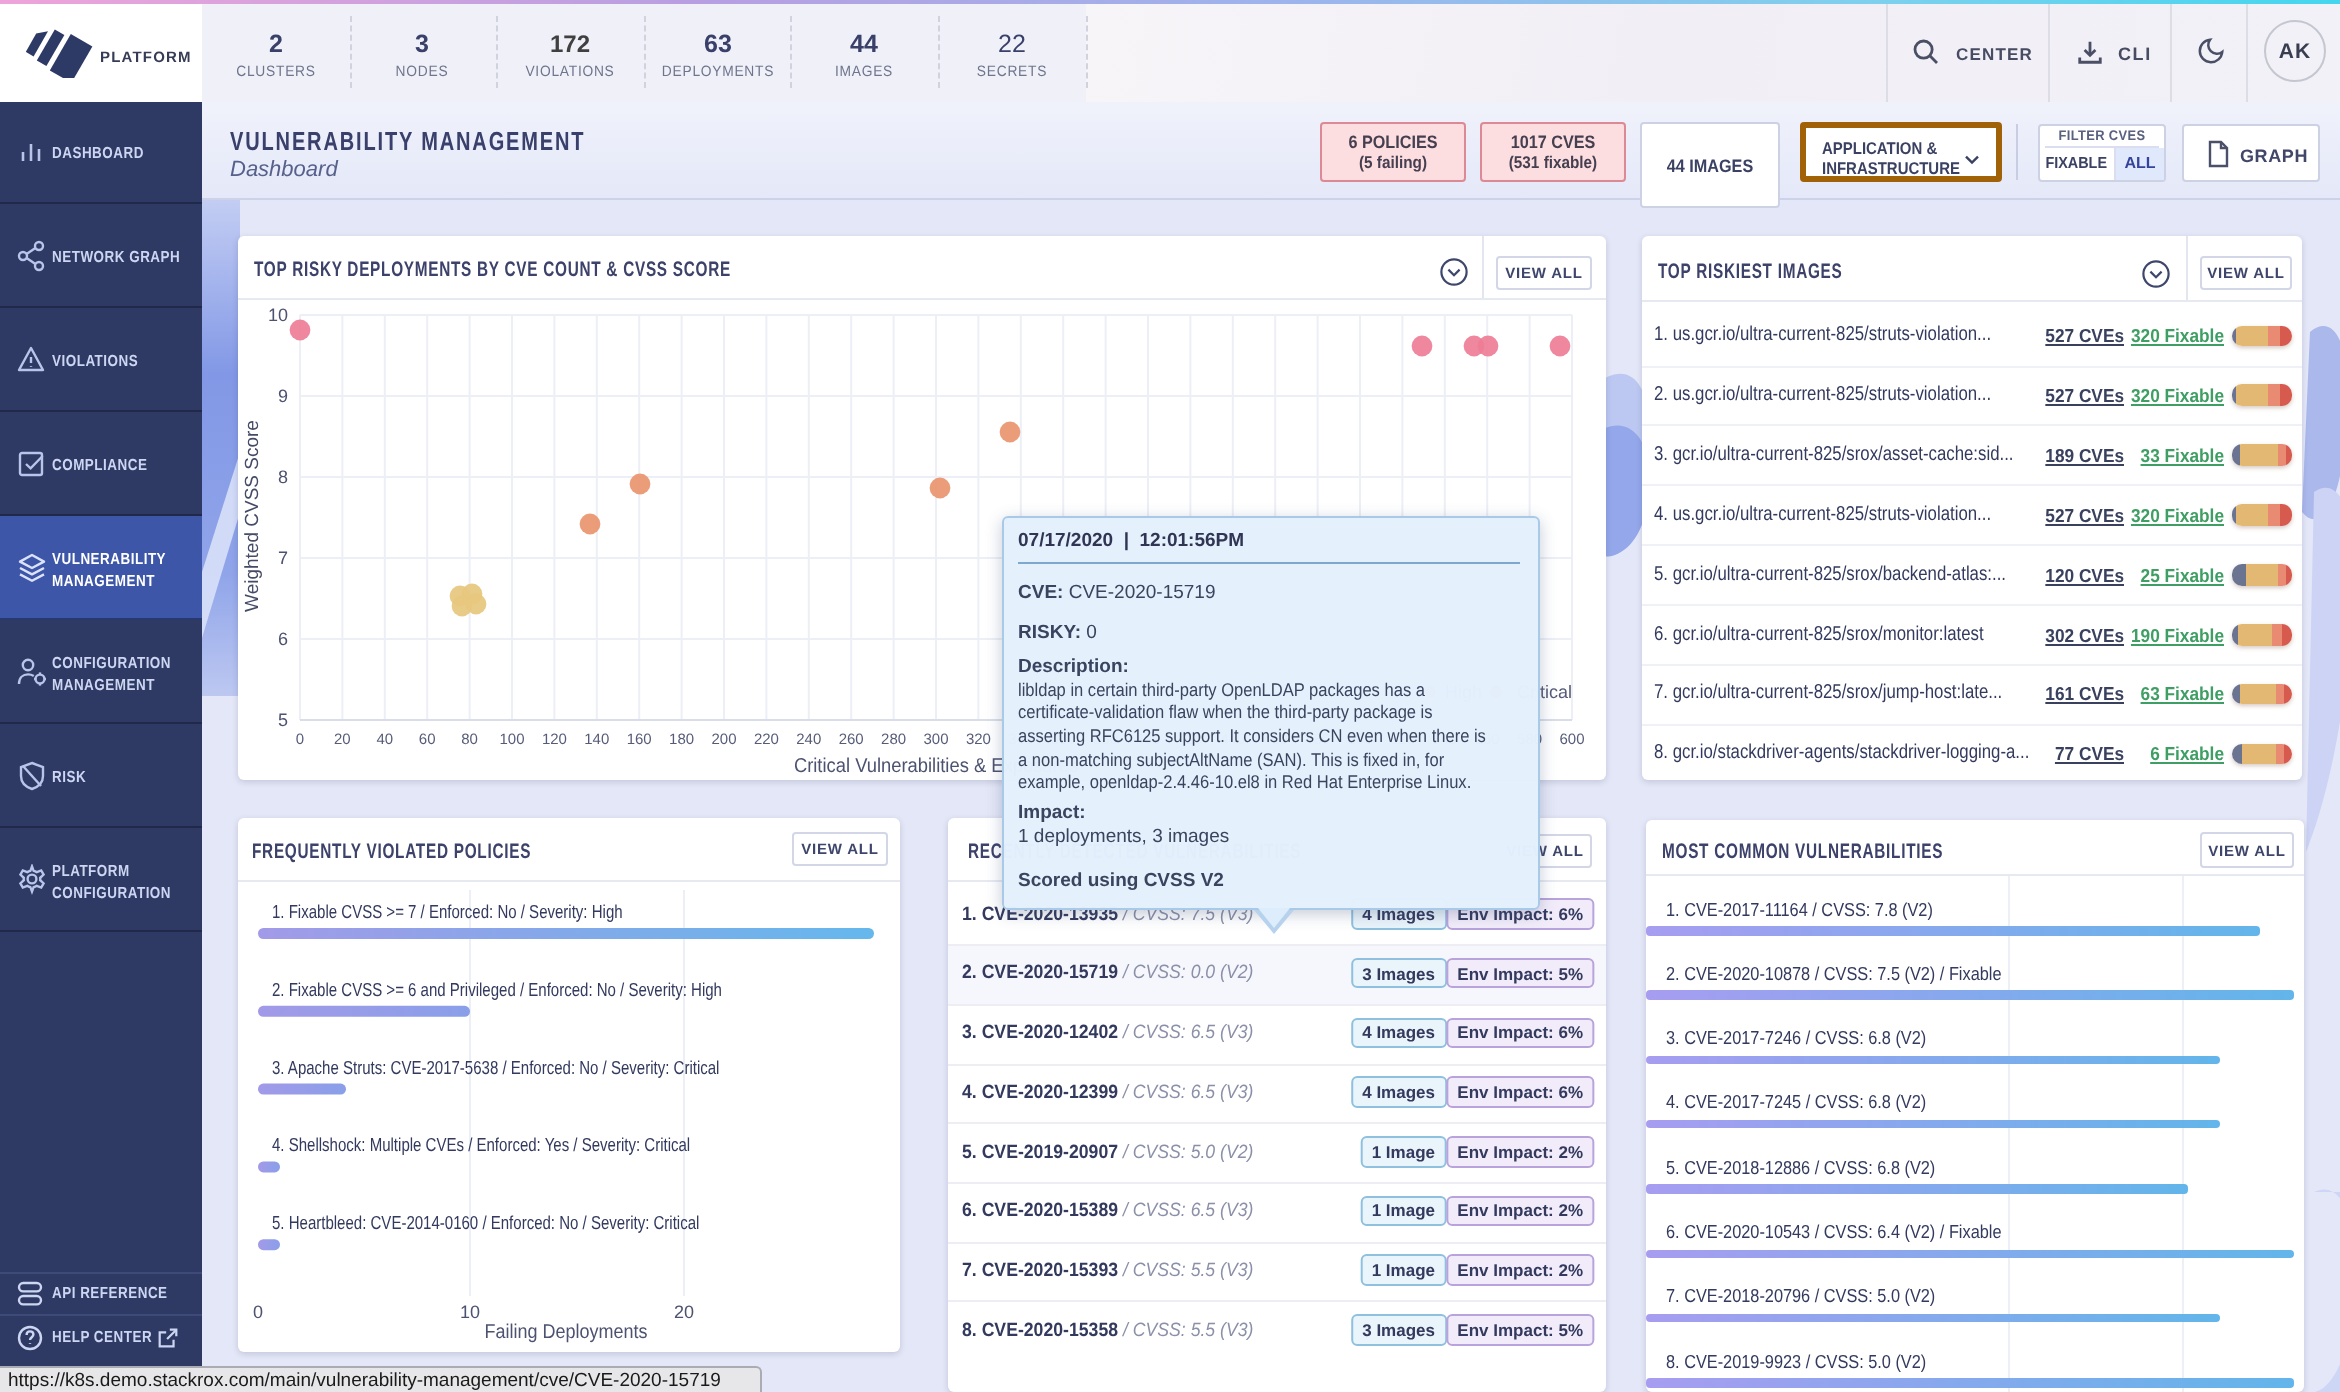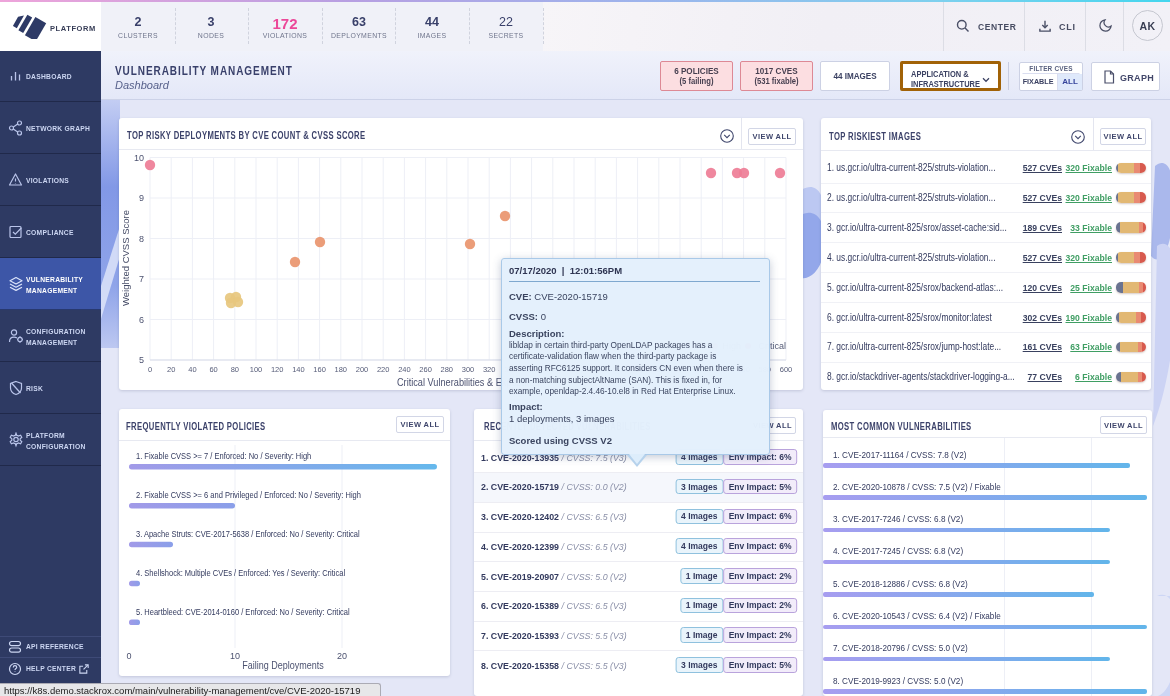--- a/index.html
+++ b/index.html
@@ -41,21 +41,21 @@
         <polygon points="20.4,3.0 31.2,9.2 20.7,27.4 9.9,21.2"></polygon>
       </g>
     </svg>
 <div class="lbl" style="left:50px;top:23.5px;font-size:7.5px;font-weight:bold;letter-spacing:.6px;color:#363c56;">PLATFORM</div>
 <div class="lbl" style="left:138px;top:15px;transform:translateX(-50%);font-size:12.5px;font-weight:600;color:#39406a;">2</div>
 <div class="lbl" style="left:138px;top:31px;transform:translateX(-50%) scaleX(.92);font-size:7.5px;letter-spacing:.4px;color:#6f758c;">CLUSTERS</div>
 <div class="abs" style="left:175px;top:8px;height:36px;border-left:1px dashed #d0d3de;"></div>
 <div class="lbl" style="left:211px;top:15px;transform:translateX(-50%);font-size:12.5px;font-weight:600;color:#39406a;">3</div>
 <div class="lbl" style="left:211px;top:31px;transform:translateX(-50%) scaleX(.92);font-size:7.5px;letter-spacing:.4px;color:#6f758c;">NODES</div>
 <div class="abs" style="left:248px;top:8px;height:36px;border-left:1px dashed #d0d3de;"></div>
-<div class="lbl" style="left:285px;top:15px;transform:translateX(-50%);font-size:15px;font-weight:600;color:#ec4899;">172</div>
+<div class="lbl" style="left:285px;top:15px;transform:translateX(-50%);font-size:12px;font-weight:600;color:#404040;">172</div>
 <div class="lbl" style="left:285px;top:31px;transform:translateX(-50%) scaleX(.92);font-size:7.5px;letter-spacing:.4px;color:#6f758c;">VIOLATIONS</div>
 <div class="abs" style="left:322px;top:8px;height:36px;border-left:1px dashed #d0d3de;"></div>
 <div class="lbl" style="left:359px;top:15px;transform:translateX(-50%);font-size:12.5px;font-weight:600;color:#39406a;">63</div>
 <div class="lbl" style="left:359px;top:31px;transform:translateX(-50%) scaleX(.92);font-size:7.5px;letter-spacing:.4px;color:#6f758c;">DEPLOYMENTS</div>
 <div class="abs" style="left:395px;top:8px;height:36px;border-left:1px dashed #d0d3de;"></div>
 <div class="lbl" style="left:432px;top:15px;transform:translateX(-50%);font-size:12.5px;font-weight:600;color:#39406a;">44</div>
 <div class="lbl" style="left:432px;top:31px;transform:translateX(-50%) scaleX(.92);font-size:7.5px;letter-spacing:.4px;color:#6f758c;">IMAGES</div>
 <div class="abs" style="left:469px;top:8px;height:36px;border-left:1px dashed #d0d3de;"></div>
 <div class="lbl" style="left:506px;top:15px;transform:translateX(-50%);font-size:12.5px;font-weight:400;color:#39406a;">22</div>
 <div class="lbl" style="left:506px;top:31px;transform:translateX(-50%) scaleX(.92);font-size:7.5px;letter-spacing:.4px;color:#6f758c;">SECRETS</div>
@@ -84,21 +84,21 @@
 <div class="lbl" style="left:115px;top:63px;font-size:13px;font-weight:bold;letter-spacing:1.2px;color:#39406b;transform:scaleX(.77);transform-origin:left top;">VULNERABILITY MANAGEMENT</div>
 <div class="lbl" style="left:115px;top:79px;font-size:11px;font-style:italic;color:#56608a;">Dashboard</div>
 <div class="abs" style="left:660px;top:61px;width:73px;height:30px;background:#fcdee1;border:1.5px solid #dd8995;border-radius:2px;text-align:center;color:#463f50;">
  <div style="font-size:9px;font-weight:bold;margin-top:3.5px;transform:scaleX(.9);">6 POLICIES</div>
     <div style="font-size:8.5px;font-weight:600;transform:scaleX(.9);">(5 failing)</div>
   </div>
 <div class="abs" style="left:740px;top:61px;width:73px;height:30px;background:#fcdee1;border:1.5px solid #dd8995;border-radius:2px;text-align:center;color:#463f50;">
  <div style="font-size:9px;font-weight:bold;margin-top:3.5px;transform:scaleX(.9);">1017 CVES</div>
     <div style="font-size:8.5px;font-weight:600;transform:scaleX(.9);">(531 fixable)</div>
   </div>
-<div class="abs" style="left:820px;top:61px;width:70px;height:30px;background:#fff;border:1px solid #ccd1e4;border-radius:2px;display:flex;align-items:center;justify-content:center;font-size:9px;font-weight:bold;color:#3b4162;">
+<div class="abs" style="left:820px;top:61px;width:70px;height:43px;background:#fff;border:1px solid #ccd1e4;border-radius:2px;display:flex;align-items:center;justify-content:center;font-size:9px;font-weight:bold;color:#3b4162;">
     <span style="transform:scaleX(.9);">44 IMAGES</span>
   </div>
 <div class="abs" style="left:900px;top:61px;width:101px;height:30px;background:#fff;border:3px solid #a16207;border-radius:2px;color:#3b4162;">
  <div style="margin:4.5px 0 0 8px;font-size:8.5px;font-weight:bold;line-height:10.5px;transform:scaleX(.88);transform-origin:left top;">APPLICATION &amp;<br>INFRASTRUCTURE</div>
  <svg class="abs" style="right:8px;top:13px;" width="8" height="6" viewBox="0 0 9 7" fill="none" stroke="#3b4162" stroke-width="1.4">
       <path d="M1 1.5 L4.5 5 L8 1.5"></path>
     </svg>
   </div>
 <div class="abs" style="left:1008px;top:62px;height:28px;border-left:1px solid #c8cde2;"></div>
 <div class="abs" style="left:1019px;top:62px;width:64px;height:29px;background:#fff;border:1px solid #ccd1e4;border-radius:2px;">
@@ -493,18 +493,18 @@
 <div class="lbl" style="left:833px;top:642.3px;font-size:9.4px;color:#333a5e;transform:scaleX(.87);transform-origin:left top;">7. CVE-2018-20796 / CVSS: 5.0 (V2)</div>
 <div class="abs" style="left:823px;top:656.8px;width:287px;height:4.5px;border-radius:2px;background:linear-gradient(90deg,#a79df0,#62b5ea);"></div>
 <div class="lbl" style="left:833px;top:674.6px;font-size:9.4px;color:#333a5e;transform:scaleX(.87);transform-origin:left top;">8. CVE-2019-9923 / CVSS: 5.0 (V2)</div>
 <div class="abs" style="left:823px;top:689.1px;width:324px;height:4.5px;border-radius:2px;background:linear-gradient(90deg,#a79df0,#62b5ea);"></div>
 <div class="abs" style="left:501px;top:258px;width:269px;height:197px;background:rgba(228,240,252,0.985);border:1px solid #a9c9e8;border-radius:3px;box-shadow:0 2px 8px rgba(60,80,120,.3);"></div>
 <div class="abs" style="left:627px;top:455px;width:0;height:0;border-left:10px solid transparent;border-right:10px solid transparent;border-top:12px solid #b6d2ec;"></div>
 <div class="abs" style="left:629px;top:454px;width:0;height:0;border-left:8px solid transparent;border-right:8px solid transparent;border-top:10px solid #ddedfb;"></div>
 <div class="lbl" style="left:509px;top:265px;font-size:9.5px;font-weight:bold;color:#2f3552;">07/17/2020&nbsp; | &nbsp;12:01:56PM</div>
 <div class="abs" style="left:509px;top:281px;width:251px;border-top:1px solid #7fa8cf;"></div>
 <div class="lbl" style="left:509px;top:291px;font-size:9.5px;color:#3a445f;"><b>CVE:</b> CVE-2020-15719</div>
-<div class="lbl" style="left:509px;top:311px;font-size:9.5px;color:#3a445f;"><b>CVSS:</b> 0</div>
+<div class="lbl" style="left:509px;top:311px;font-size:9.5px;color:#3a445f;"><b>RISKY:</b> 0</div>
 <div class="lbl" style="left:509px;top:328px;font-size:9.5px;font-weight:bold;color:#3a445f;">Description:</div>
 <div class="lbl" style="left:509px;top:339.5px;font-size:9.2px;line-height:11.7px;color:#3a445f;transform:scaleX(.9);transform-origin:left top;">libldap in certain third-party OpenLDAP packages has a<br>certificate-validation flaw when the third-party package is<br>asserting RFC6125 support. It considers CN even when there is<br>a non-matching subjectAltName (SAN). This is fixed in, for<br>example, openldap-2.4.46-10.el8 in Red Hat Enterprise Linux.</div>
 <div class="lbl" style="left:509px;top:401px;font-size:9.5px;font-weight:bold;color:#3a445f;">Impact:</div>
 <div class="lbl" style="left:509px;top:413px;font-size:9.5px;color:#3a445f;">1 deployments, 3 images</div>
 <div class="lbl" style="left:509px;top:435px;font-size:9.5px;font-weight:bold;color:#3a445f;text-align:right;">Scored using CVSS V2</div>
 <div class="abs" style="left:0;top:683px;width:381px;height:13px;background:#e7e7e9;border:1px solid #ababb4;border-left:none;border-bottom:none;border-top-right-radius:3px;display:flex;align-items:center;padding-left:4px;font-size:9.5px;color:#1a1a1a;">https://k8s.demo.stackrox.com/main/vulnerability-management/cve/CVE-2020-15719</div>
 </body></html>

